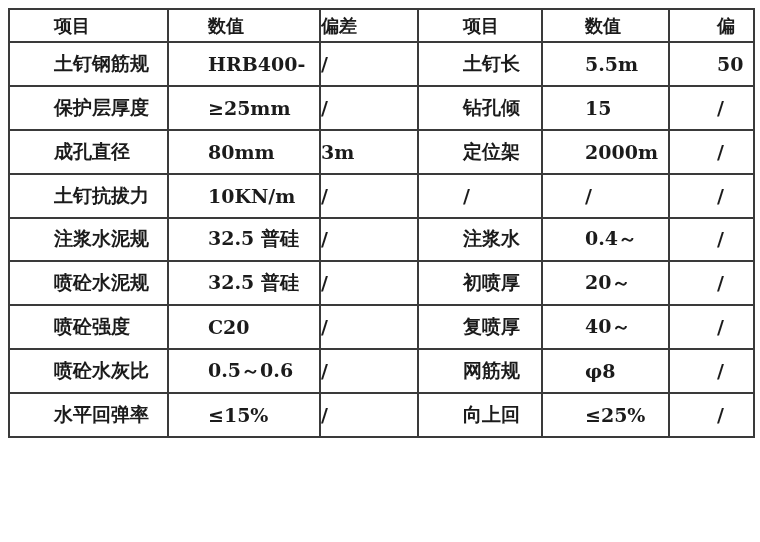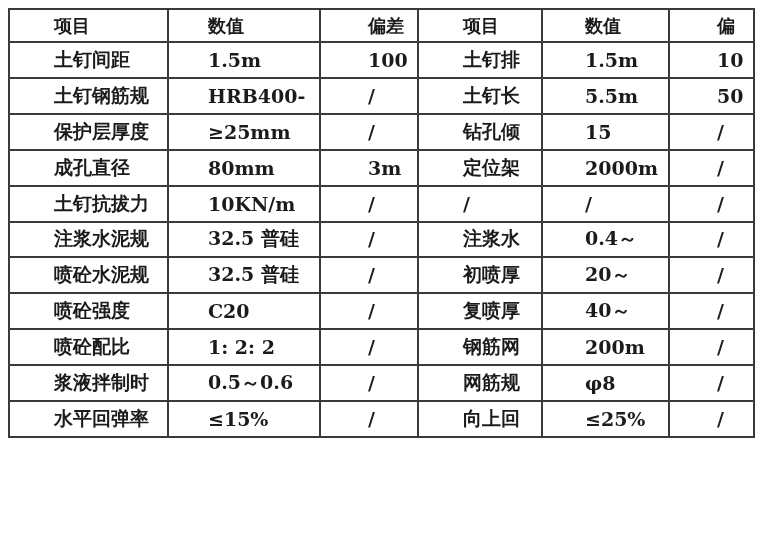--- a/index.html
+++ b/index.html
@@ -30,21 +30,21 @@
     text-align:left;
     vertical-align:middle;
     white-space:nowrap;
     overflow:hidden;
     padding:0;
   }
   thead th{height:31px;font-size:18px;}
   tbody td{font-size:19px;}
   .c1{padding-left:44px;}
   .c2{padding-left:39px;}
-  .c3{padding-left:47px;}
+  .c3{}
   .c4{padding-left:44px;}
   .c5{padding-left:42px;}
   .c6{padding-left:47px;}
 </style>
 </head>
 <body>
 
 <div class="page">
   <table class="spec">
     <colgroup>
@@ -59,28 +59,20 @@
       <tr>
         <th class="c1">项目</th>
         <th class="c2">数值</th>
         <th class="c3">偏差</th>
         <th class="c4">项目</th>
         <th class="c5">数值</th>
         <th class="c6">偏</th>
       </tr>
     </thead>
     <tbody>
-        <tr>
-          <td class="c1">土钉间距</td>
-          <td class="c2">1.5m</td>
-          <td class="c3">100</td>
-          <td class="c4">土钉排</td>
-          <td class="c5">1.5m</td>
-          <td class="c6">10</td>
-        </tr>
         <tr>
           <td class="c1">土钉钢筋规</td>
           <td class="c2">HRB400-</td>
           <td class="c3">/</td>
           <td class="c4">土钉长</td>
           <td class="c5">5.5m</td>
           <td class="c6">50</td>
         </tr>
         <tr>
           <td class="c1">保护层厚度</td>
@@ -124,29 +116,21 @@
         </tr>
         <tr>
           <td class="c1">喷砼强度</td>
           <td class="c2">C20</td>
           <td class="c3">/</td>
           <td class="c4">复喷厚</td>
           <td class="c5">40～</td>
           <td class="c6">/</td>
         </tr>
         <tr>
-          <td class="c1">喷砼配比</td>
-          <td class="c2">1: 2: 2</td>
-          <td class="c3">/</td>
-          <td class="c4">钢筋网</td>
-          <td class="c5">200m</td>
-          <td class="c6">/</td>
-        </tr>
-        <tr>
-          <td class="c1">浆液拌制时</td>
+          <td class="c1">喷砼水灰比</td>
           <td class="c2">0.5～0.6</td>
           <td class="c3">/</td>
           <td class="c4">网筋规</td>
           <td class="c5">φ8</td>
           <td class="c6">/</td>
         </tr>
         <tr>
           <td class="c1">水平回弹率</td>
           <td class="c2">≤15%</td>
           <td class="c3">/</td>

